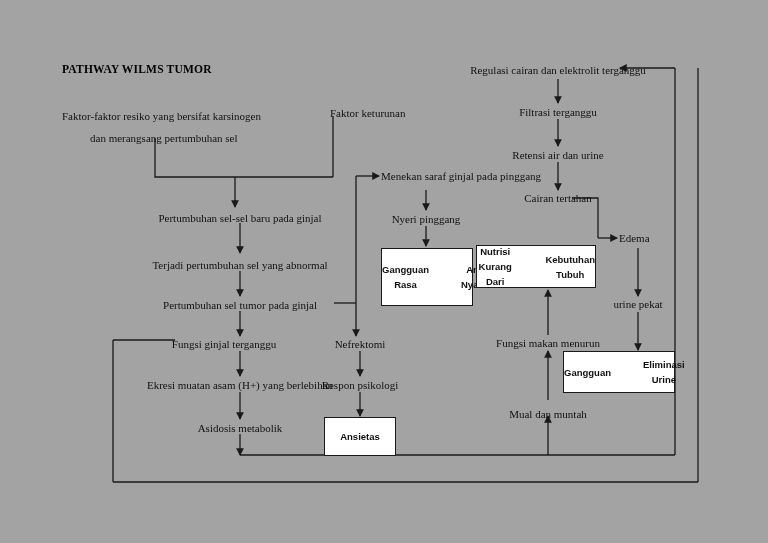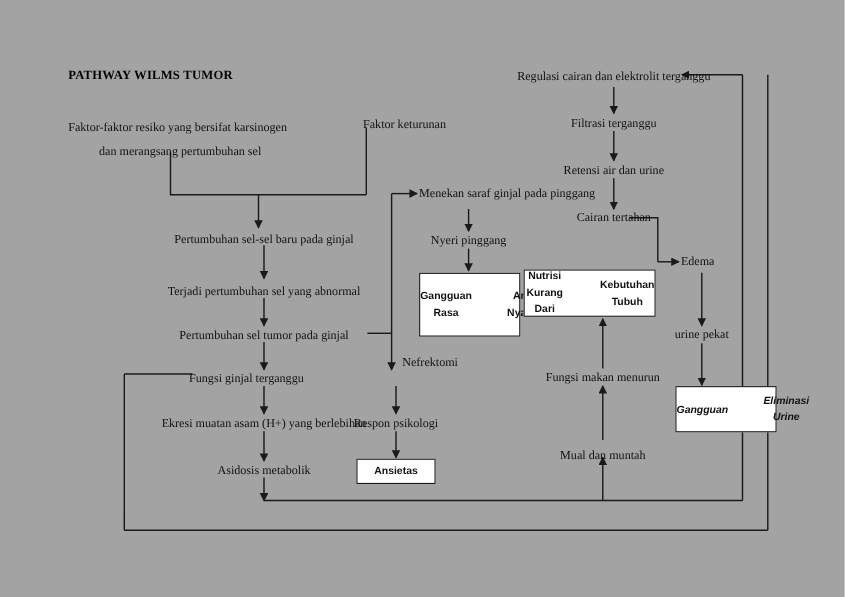--- a/index.html
+++ b/index.html
@@ -133,21 +133,21 @@
   <div class="node center" style="left:240px; top:211px;">Pertumbuhan sel-sel baru pada ginjal</div>
   <div class="node center" style="left:240px; top:258px;">Terjadi pertumbuhan sel yang abnormal</div>
   <div class="node center" style="left:240px; top:298px;">Pertumbuhan sel tumor pada ginjal</div>
   <div class="node center" style="left:224px; top:337px;">Fungsi ginjal terganggu</div>
   <div class="node center" style="left:240px; top:378px;">Ekresi muatan asam (H+) yang berlebihan</div>
   <div class="node center" style="left:240px; top:421px;">Asidosis metabolik</div>
 
   <div class="node" style="left:381px; top:169px;">Menekan saraf ginjal pada pinggang</div>
   <div class="node center" style="left:426px; top:212px;">Nyeri pinggang</div>
 
-  <div class="node center" style="left:360px; top:323px;margin-left:31px;">Nefrektomi</div>
+  <div class="node center" style="left:360px; top:337px;">Nefrektomi</div>
   <div class="node center" style="left:360px; top:378px;">Respon psikologi</div>
 
   <div class="node center" style="left:558px; top:63px;">Regulasi cairan dan elektrolit terganggu</div>
   <div class="node center" style="left:558px; top:105px;">Filtrasi terganggu</div>
   <div class="node center" style="left:558px; top:148px;">Retensi air dan urine</div>
   <div class="node center" style="left:558px; top:191px;">Cairan tertahan</div>
   <div class="node" style="left:619px; top:231px;">Edema</div>
   <div class="node center" style="left:638px; top:297px;">urine pekat</div>
 
   <div class="node center" style="left:548px; top:336px;">Fungsi makan menurun</div>
@@ -157,22 +157,22 @@
     <span class="bline">Gangguan Rasa</span>
     <span class="bline">Aman Nyaman</span>
     <span class="bline">(Nyeri)</span>
   </div>
 
   <div class="boxnode" style="left:536px; top:245px; width:120px; height:43px;">
     <span class="bline">Nutrisi Kurang Dari</span>
     <span class="bline">Kebutuhan Tubuh</span>
   </div>
 
-  <div class="boxnode" style="left:660px; top:351px; width:92px; height:42px;font-style:italic;">
+  <div class="boxnode" style="left:619px; top:351px; width:112px; height:42px;">
     <span class="bline">Gangguan</span>
     <span class="bline">Eliminasi Urine</span>
   </div>
 
-  <div class="boxnode" style="left:360px; top:417px; width:72px; height:23px;">
+  <div class="boxnode" style="left:360px; top:417px; width:72px; height:39px;">
     <span class="bline">Ansietas</span>
   </div>
 
 </div>
 
 </body></html>

